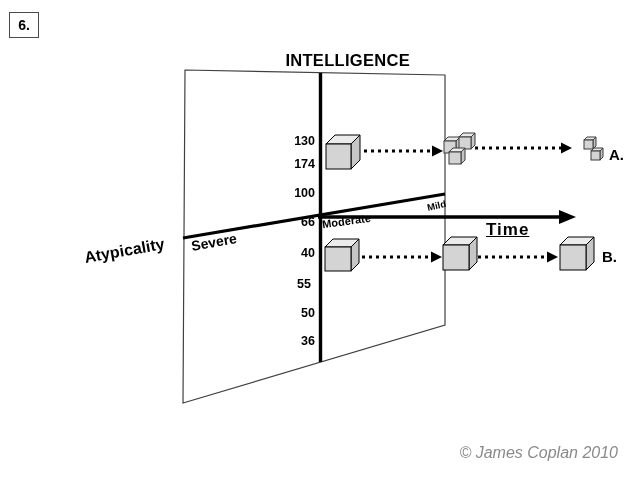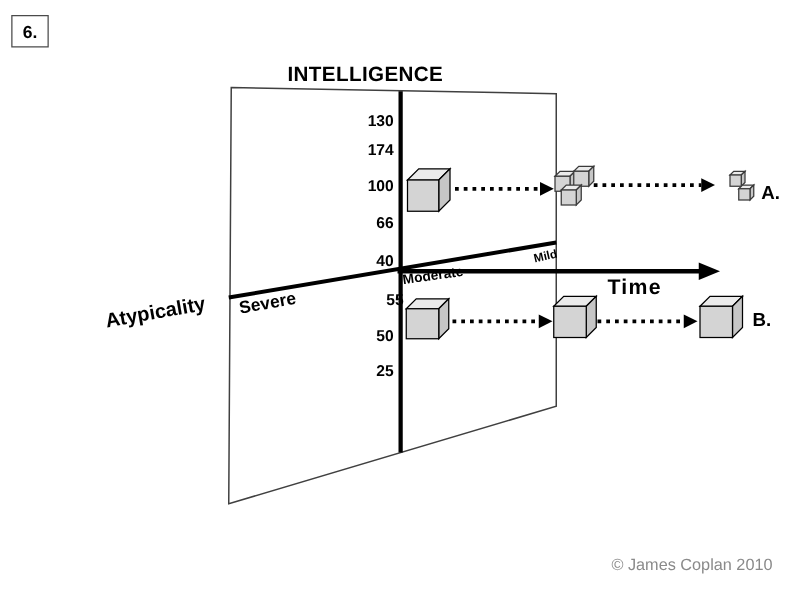--- a/index.html
+++ b/index.html
@@ -3,38 +3,38 @@
 <meta charset="utf-8">
 <style>
   html,body{margin:0;padding:0;background:#fff;}
   #slide{
     position:relative;width:639px;height:479px;background:#ffffff;overflow:hidden;
     font-family:"Liberation Sans","DejaVu Sans",sans-serif;color:#000;
   }
   #scene{position:absolute;left:0;top:0;width:639px;height:479px;}
   .lbl{position:absolute;white-space:nowrap;font-weight:bold;}
   .tick{position:absolute;width:32px;text-align:right;font-weight:bold;
-        font-size:12.5px;line-height:14px;}
+        font-size:12.5px;line-height:14px;margin-top:44px;}
   #slide-number-box{
     position:absolute;left:9px;top:12px;width:28px;height:24px;
     border:1.5px solid #4a4a4a;background:#fff;
     font-size:14px;font-weight:bold;text-align:center;line-height:24px;
   }
-  #title-intelligence{left:230px;top:51px;width:180px;text-align:left;
+  #title-intelligence{left:230px;top:51px;width:180px;text-align:right;
     font-size:16.5px;letter-spacing:.3px;}
-  #label-time{left:486px;top:220px;font-size:17px;letter-spacing:1px;}
+  #label-time{left:486px;top:220px;font-size:17px;letter-spacing:1px;text-decoration:underline;}
   #label-atypicality{left:84px;top:242px;font-size:16px;
     transform:rotate(-10deg);transform-origin:center;}
   #zone-severe{left:191px;top:234px;font-size:14px;transform:rotate(-10deg);}
   #zone-moderate{left:322px;top:215px;font-size:11px;transform:rotate(-8deg);}
   #zone-mild{left:427px;top:200px;font-size:9.5px;transform:rotate(-13deg);}
   #label-a{left:609px;top:146px;font-size:15px;}
   #label-b{left:602px;top:248px;font-size:15px;}
-  #copyright{position:absolute;right:21px;top:444px;font-size:13px;
-    color:#8a8a8a;white-space:nowrap;font-weight:normal;}
+  #copyright{position:absolute;right:21px;top:444px;font-size:16px;
+    color:#8a8a8a;white-space:nowrap;font-weight:normal;font-style:italic;}
   .cube-front{fill:#d4d4d4;}
   .cube-top{fill:#ebebeb;}
   .cube-side{fill:#c6c6c6;}
   .cube-lg{stroke:#000;stroke-width:1;}
   .cube-sm{stroke:#3a3a3a;stroke-width:1;}
   .dots{stroke:#000;stroke-width:3;stroke-dasharray:3 4;fill:none;}
   .axis{stroke:#000;fill:none;}
 </style>
 </head>
 <body>
@@ -120,23 +120,23 @@
     <span>6.</span>
   </div>
 
   <div class="lbl" id="title-intelligence">INTELLIGENCE</div>
 
   <div class="tick" style="left:283px;top:90px">130</div>
   <div class="tick" style="left:283px;top:113px">174</div>
   <div class="tick" style="left:283px;top:142px">100</div>
   <div class="tick" style="left:283px;top:171px">66</div>
   <div class="tick" style="left:283px;top:202px">40</div>
-  <div class="tick" style="left:291px;top:233px">55</div>
+  <div class="tick" style="left:279px;top:233px">55</div>
   <div class="tick" style="left:283px;top:262px">50</div>
-  <div class="tick" style="left:283px;top:290px">25</div>
+  <div class="tick" style="left:283px;top:290px">36</div>
 
   <div class="lbl" id="label-time">Time</div>
 
   <div class="lbl" id="label-atypicality">Atypicality</div>
 
   <div class="lbl" id="zone-severe">Severe</div>
   <div class="lbl" id="zone-moderate">Moderate</div>
   <div class="lbl" id="zone-mild">Mild</div>
 
   <div class="lbl" id="label-a">A.</div>

